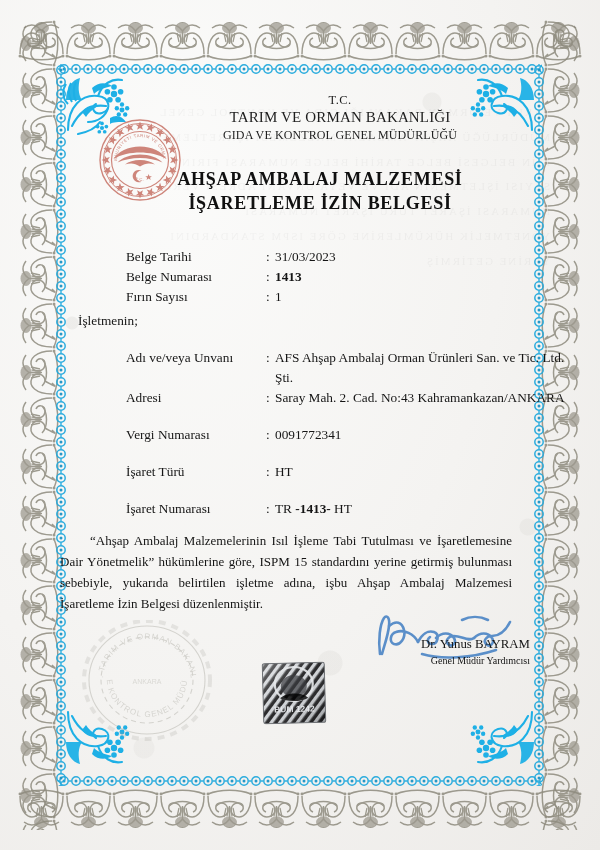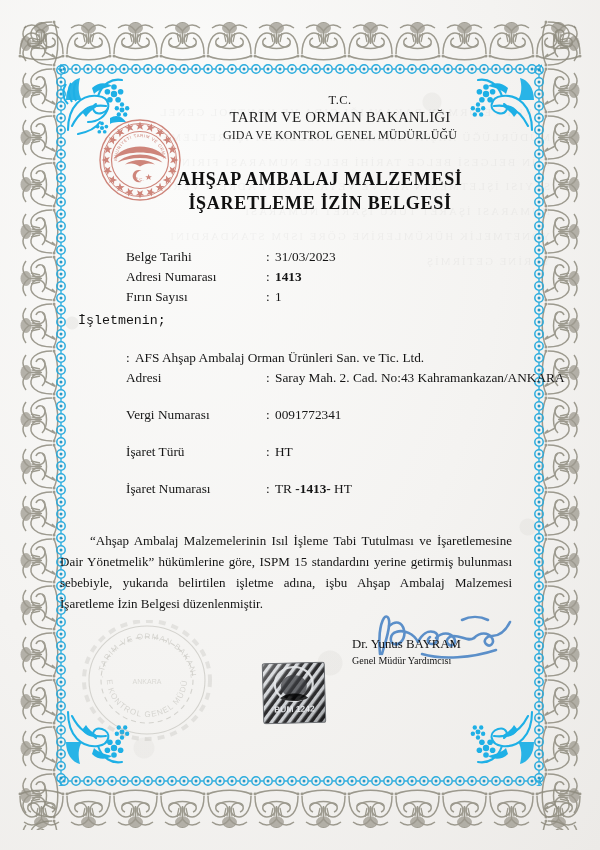--- a/index.html
+++ b/index.html
@@ -70,34 +70,34 @@
   #fields{position:absolute;left:78px;top:247px;width:460px;margin-left:48px;}
   .frow{display:flex;align-items:flex-start;font-size:13.3px;color:#151515;line-height:1.5;}
   .frow .lbl{width:140px;flex:0 0 140px;}
   .frow .sep{width:9px;flex:0 0 9px;}
   .frow .val{flex:1;}
   .val b{font-weight:bold;}
   .gap-md{height:15px;}
   .gap-lg{height:17px;}
   #isletmenin{
     position:absolute;left:78px;top:313px;
-    font-size:13.3px;color:#151515;font-family:Liberation Mono, monospace;
+    font-size:13.3px;color:#151515;
   }
   .cont-line{margin-left:149px;font-size:13.3px;color:#151515;line-height:1.5;}
 
   
   #para{
     position:absolute;left:60px;top:530px;width:452px;
     font-size:13px;color:#141414;line-height:1.62;
     text-align:justify;text-indent:30px;
     text-justify:inter-word;
   }
 
   
-  #sig-wrap{position:absolute;left:352px;top:636px;width:178px;text-align:left;}
+  #sig-wrap{position:absolute;left:352px;top:636px;width:178px;text-align:right;}
   #sig-ink{position:absolute;left:10px;top:-26px;width:160px;height:52px;}
   .sig-name{font-size:12.8px;color:#141414;line-height:1.38;position:relative;}
   .sig-role{font-size:10px;color:#141414;line-height:1.38;position:relative;}
 
   
   #hologram{
     position:absolute;left:262px;top:662px;width:64px;height:62px;
     transform:rotate(-1.5deg);
   }
 
@@ -406,38 +406,40 @@
 
   <div id="fields">
 
     <div class="frow">
       <span class="lbl">Belge Tarihi</span>
       <span class="sep">:</span>
       <span class="val">31/03/2023</span>
     </div>
 
     <div class="frow">
-      <span class="lbl">Adresi Numarası</span>
+      <span class="lbl">Belge Numarası</span>
       <span class="sep">:</span>
       <span class="val"><b>1413</b></span>
     </div>
 
     <div class="frow">
       <span class="lbl">Fırın Sayısı</span>
       <span class="sep">:</span>
       <span class="val">1</span>
     </div>
 
     <div class="gap-md"></div>
     <div style="height:26px"></div>
 
     <div class="frow">
+      <span class="lbl">Adı ve/veya Unvanı</span>
       <span class="sep">:</span>
       <span class="val">AFS Ahşap Ambalaj Orman Ürünleri San. ve Tic. Ltd.</span>
     </div>
+    <div class="cont-line">Şti.</div>
 
     <div class="frow">
       <span class="lbl">Adresi</span>
       <span class="sep">:</span>
       <span class="val">Saray Mah. 2. Cad. No:43 Kahramankazan/ANKARA</span>
     </div>
 
     <div class="gap-lg"></div>
 
     <div class="frow">

